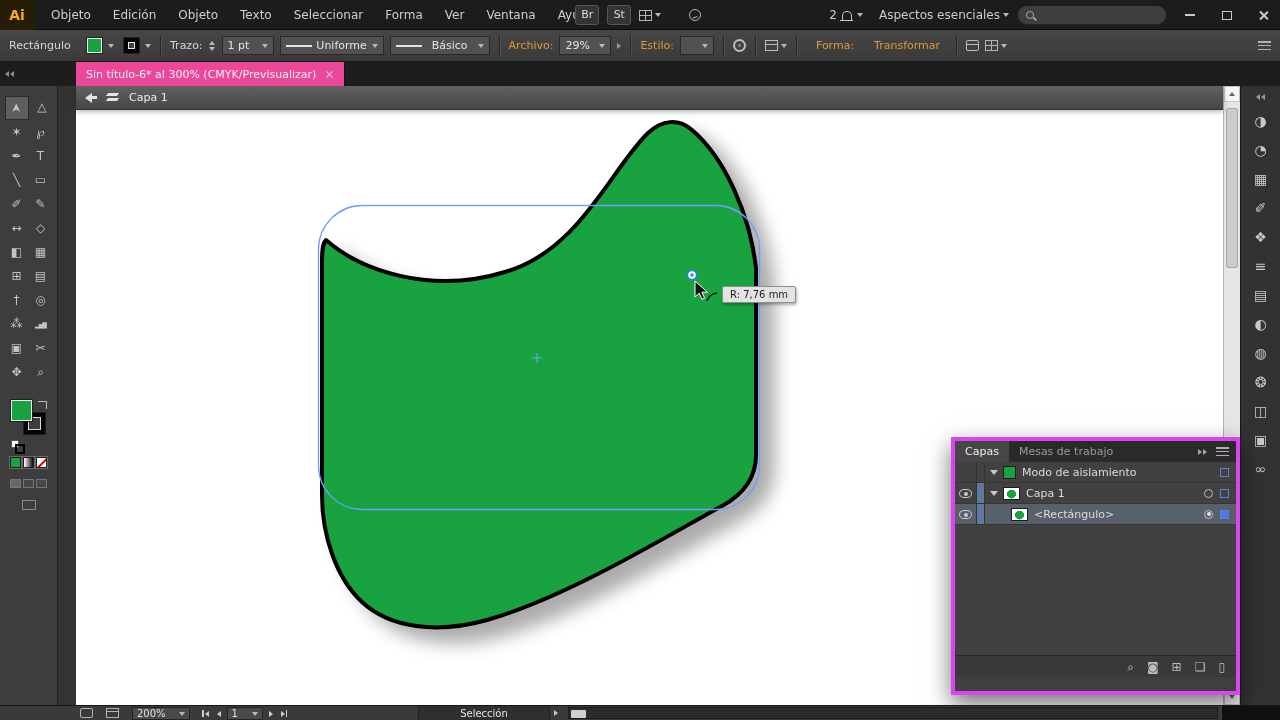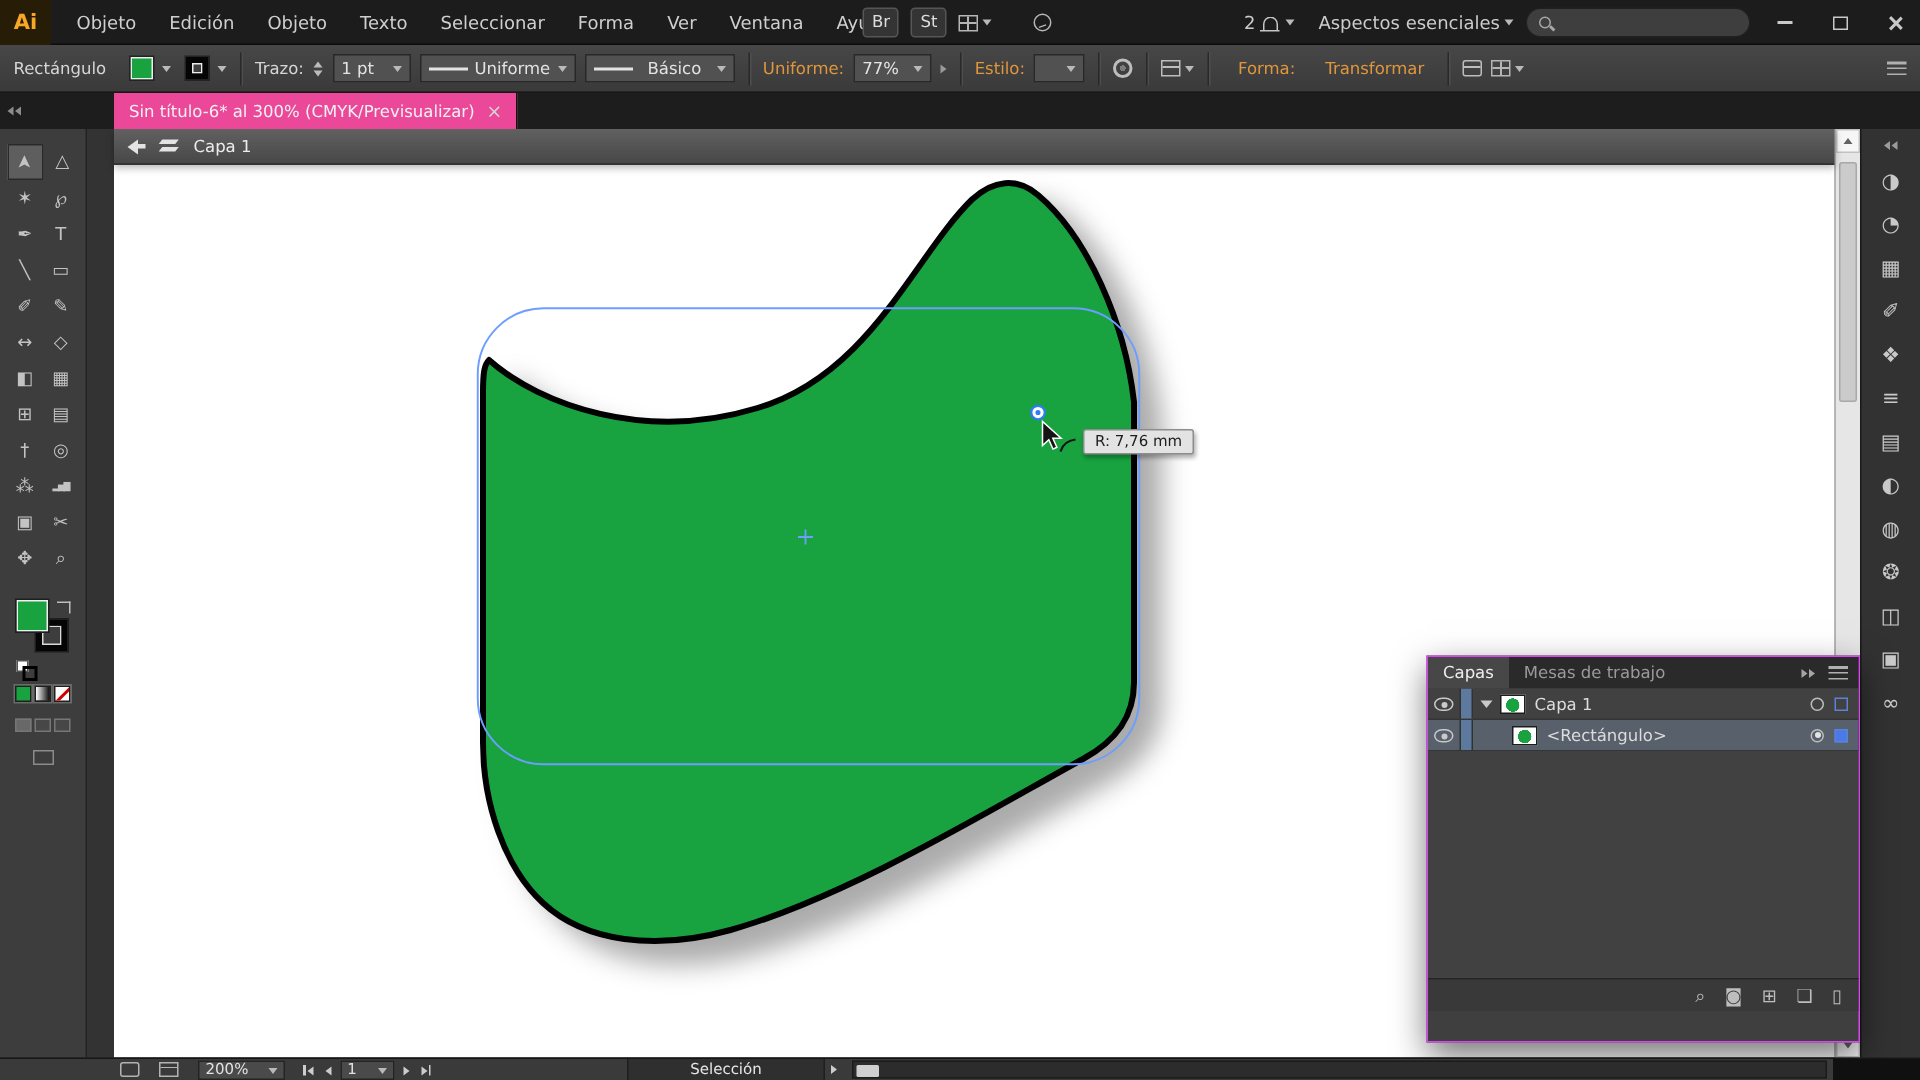--- a/index.html
+++ b/index.html
@@ -107,21 +107,21 @@
   .vs-btn .tri-dn{border-top-color:#636363}
   .vs-thumb{position:absolute;left:2px;top:22px;width:12px;height:160px;background:#cbcbcb;border:1px solid #a8a8a8;border-radius:2px}
 
   
   .dock{position:absolute;left:1240px;top:86px;width:40px;height:619px;background:#323232;border-left:1px solid #191919;display:flex;flex-direction:column;align-items:center;padding-top:4px;z-index:3}
   .dock-expand{height:14px;display:flex;align-items:center;gap:1px;margin-bottom:2px}
   .dock-expand .t-left{border-right-color:#9a9a9a;border-top-width:3px;border-bottom-width:3px;border-right-width:4px}
   .dock-icon{width:40px;height:29px;display:flex;align-items:center;justify-content:center;font-size:14px;color:#c9c9c9}
 
   
-  .layers-panel{position:absolute;left:951px;top:437px;width:289px;height:258px;background:#3f3f3f;border:1px solid #d946ef;box-shadow:0 9px 22px rgba(0,0,0,.55);z-index:7;font-size:11px}
+  .layers-panel{position:absolute;left:951px;top:437px;width:289px;height:258px;background:#3f3f3f;border:4px solid #d946ef;box-shadow:0 9px 22px rgba(0,0,0,.55);z-index:7;font-size:11px}
   .lp-header{height:21px;background:#2a2a2a;display:flex;align-items:stretch;color:#9a9a9a}
   .lp-tab{padding:0 10px;line-height:21px;font-size:11px}
   .lp-tab.active{background:#474747;color:#ededed}
   .lp-header-right{margin-left:auto;display:flex;align-items:center;gap:9px;padding-right:7px}
   .dbl-chev{display:flex;gap:1px}
   .dbl-chev .t-right{border-left-color:#a5a5a5;border-top-width:3px;border-bottom-width:3px;border-left-width:4px}
   .lp-rows{height:193px;background:#414141;overflow:hidden}
   .lp-row{height:21px;display:flex;align-items:center;border-bottom:1px solid #353535;color:#dcdcdc;background:#414141}
   .lp-row.selected{background:#57606b}
   .eye-col{width:22px;height:100%;border-right:1px solid #323232;display:flex;align-items:center;justify-content:center;flex:none}
@@ -228,23 +228,23 @@
     <span class="caret"></span>
   </div>
 
   <div class="field" style="width:100px;justify-content:space-between">
     <span class="dd-line"></span>
     <span>Básico</span>
     <span class="caret"></span>
   </div>
   <span class="sep"></span>
 
-  <span class="cb-label amber">Uniforme:</span>
+  <span class="cb-label amber">Archivo:</span>
   <div class="field" style="width:52px;justify-content:space-between">
-    <span>77%</span>
+    <span>29%</span>
     <span class="caret"></span>
   </div>
   <span class="t-right" style="border-left-color:#9a9a9a"></span>
   <span class="sep"></span>
 
   <span class="cb-label amber">Estilo:</span>
   <div class="field" style="width:34px;justify-content:flex-end">
     <span class="caret"></span>
   </div>
   <span class="sep"></span>
@@ -494,20 +494,30 @@
       <span class="burger">
           <span></span>
           <span></span>
           <span></span>
         </span>
     </span>
   </div>
 
   <div class="lp-rows">
     <div class="lp-row">
+      <span class="eye-col"></span>
+      <span class="color-col"></span>
+      <span class="disc"></span>
+      <span class="thumb solid"></span>
+      <span>Modo de aislamiento</span>
+      <span class="row-right">
+        <span class="sel-sq"></span>
+      </span>
+    </div>
+    <div class="lp-row">
       <span class="eye-col">
           <span class="eye"></span>
         </span>
       <span class="color-col on"></span>
       <span class="disc"></span>
       <span class="thumb art"></span>
       <span>Capa 1</span>
       <span class="row-right">
         <span class="target"></span>
         <span class="sel-sq"></span>

